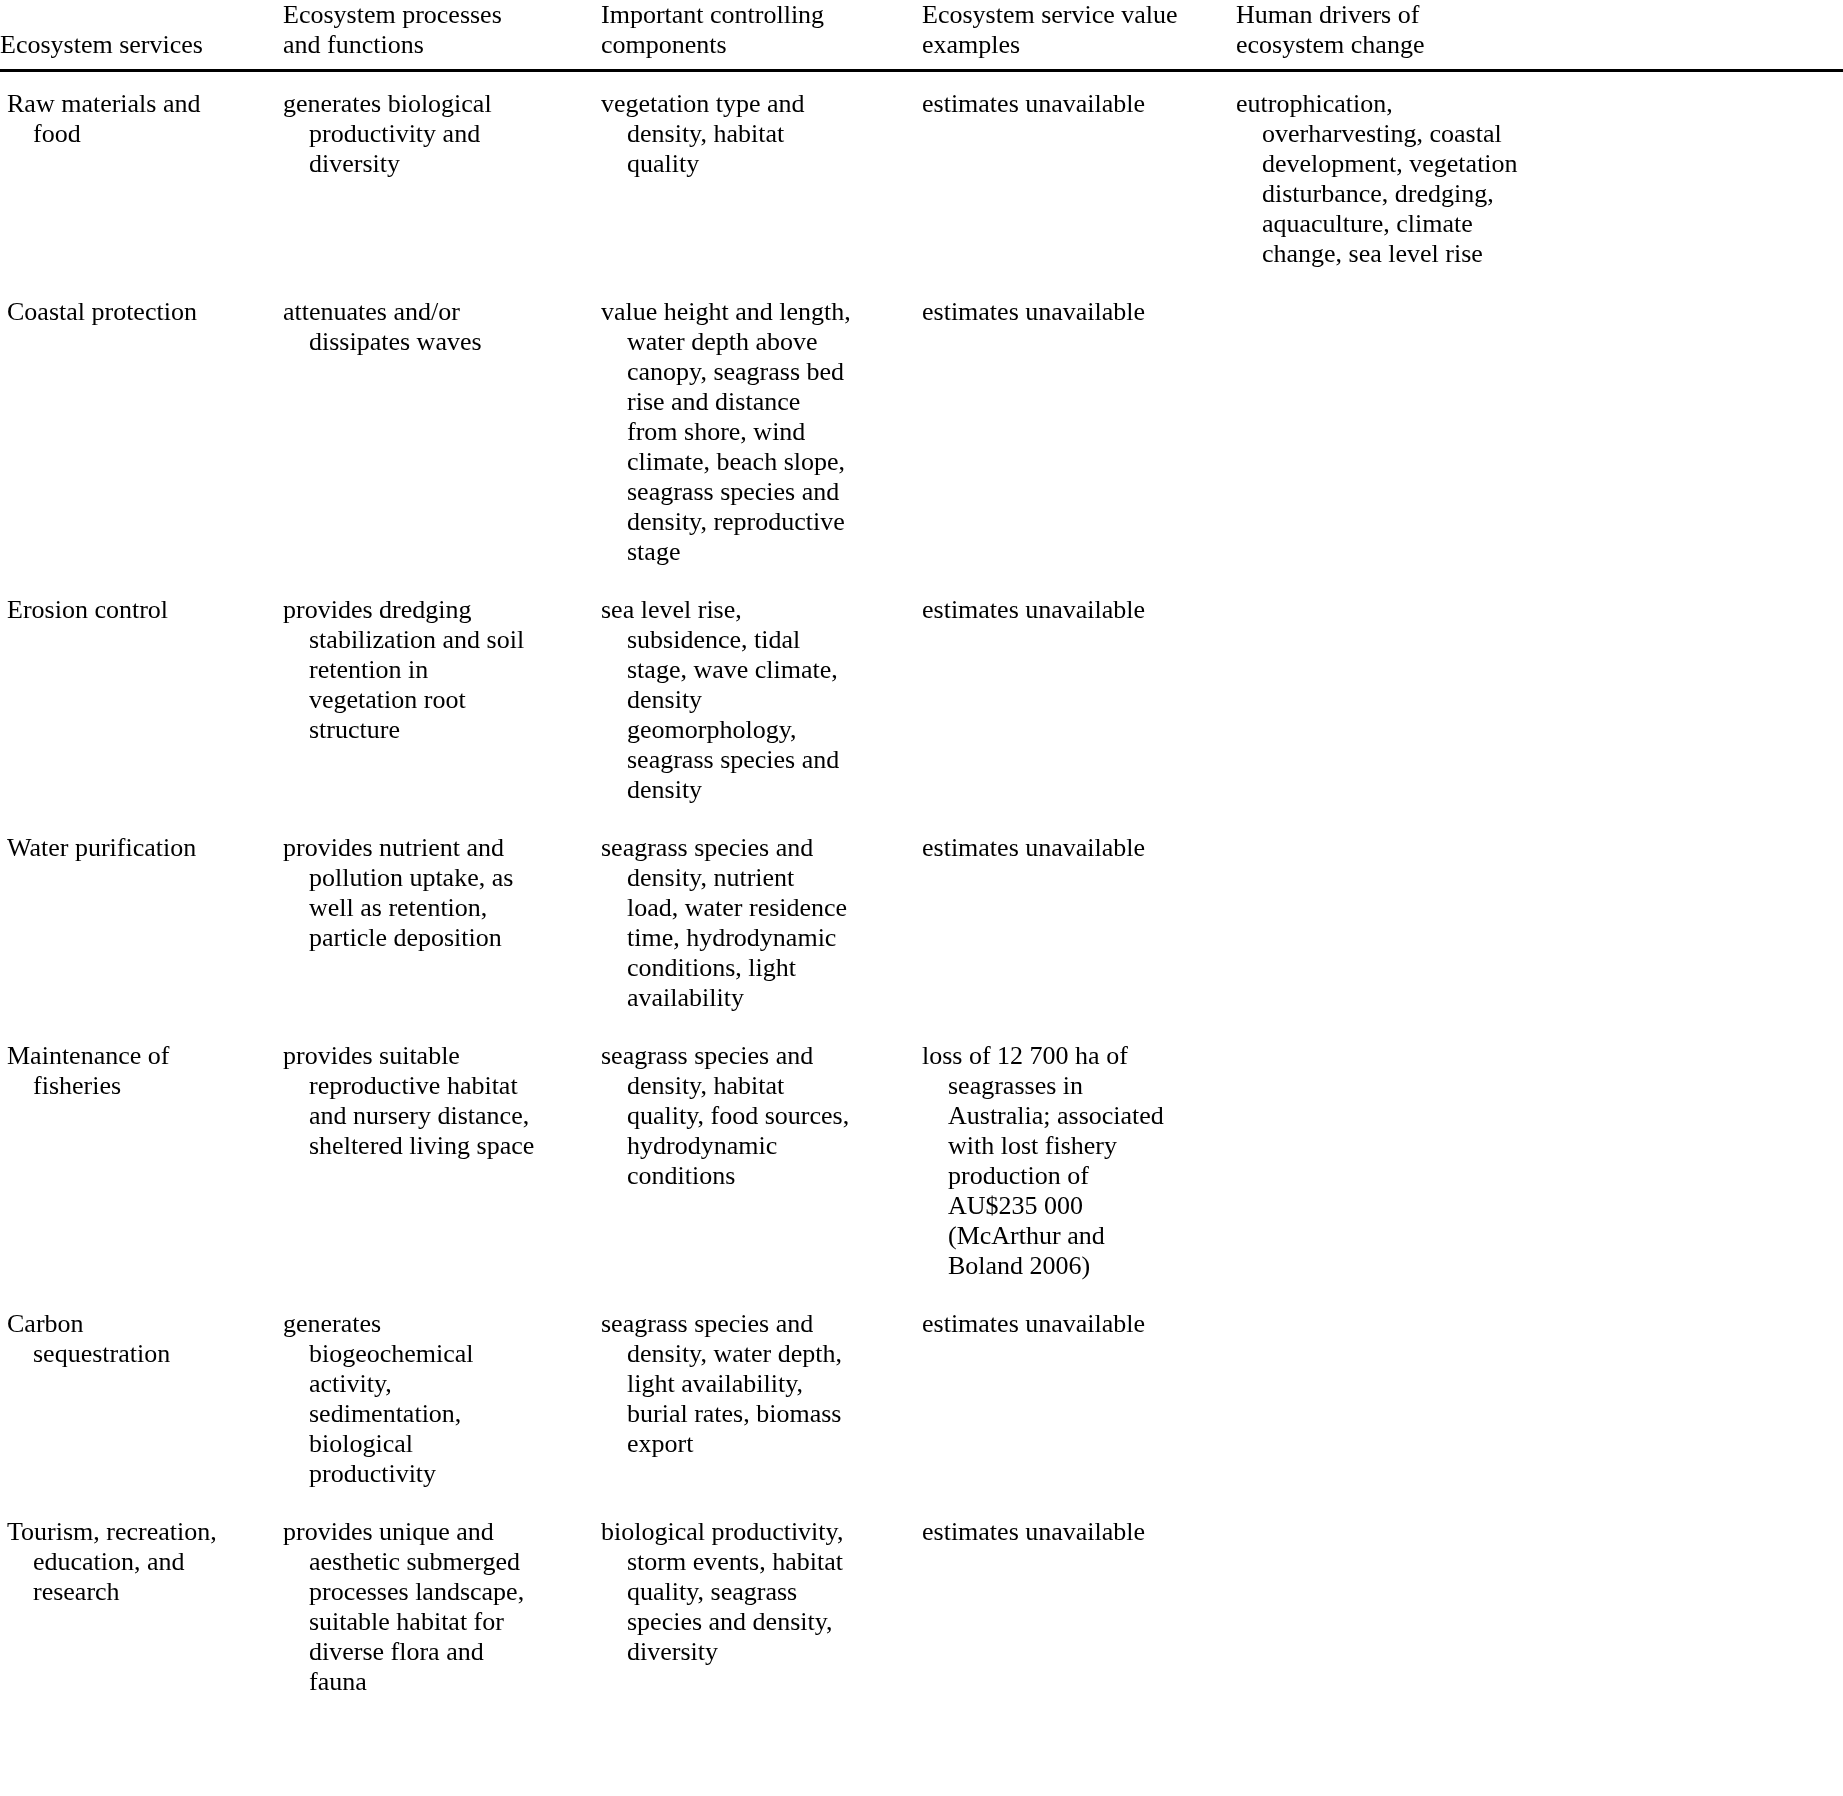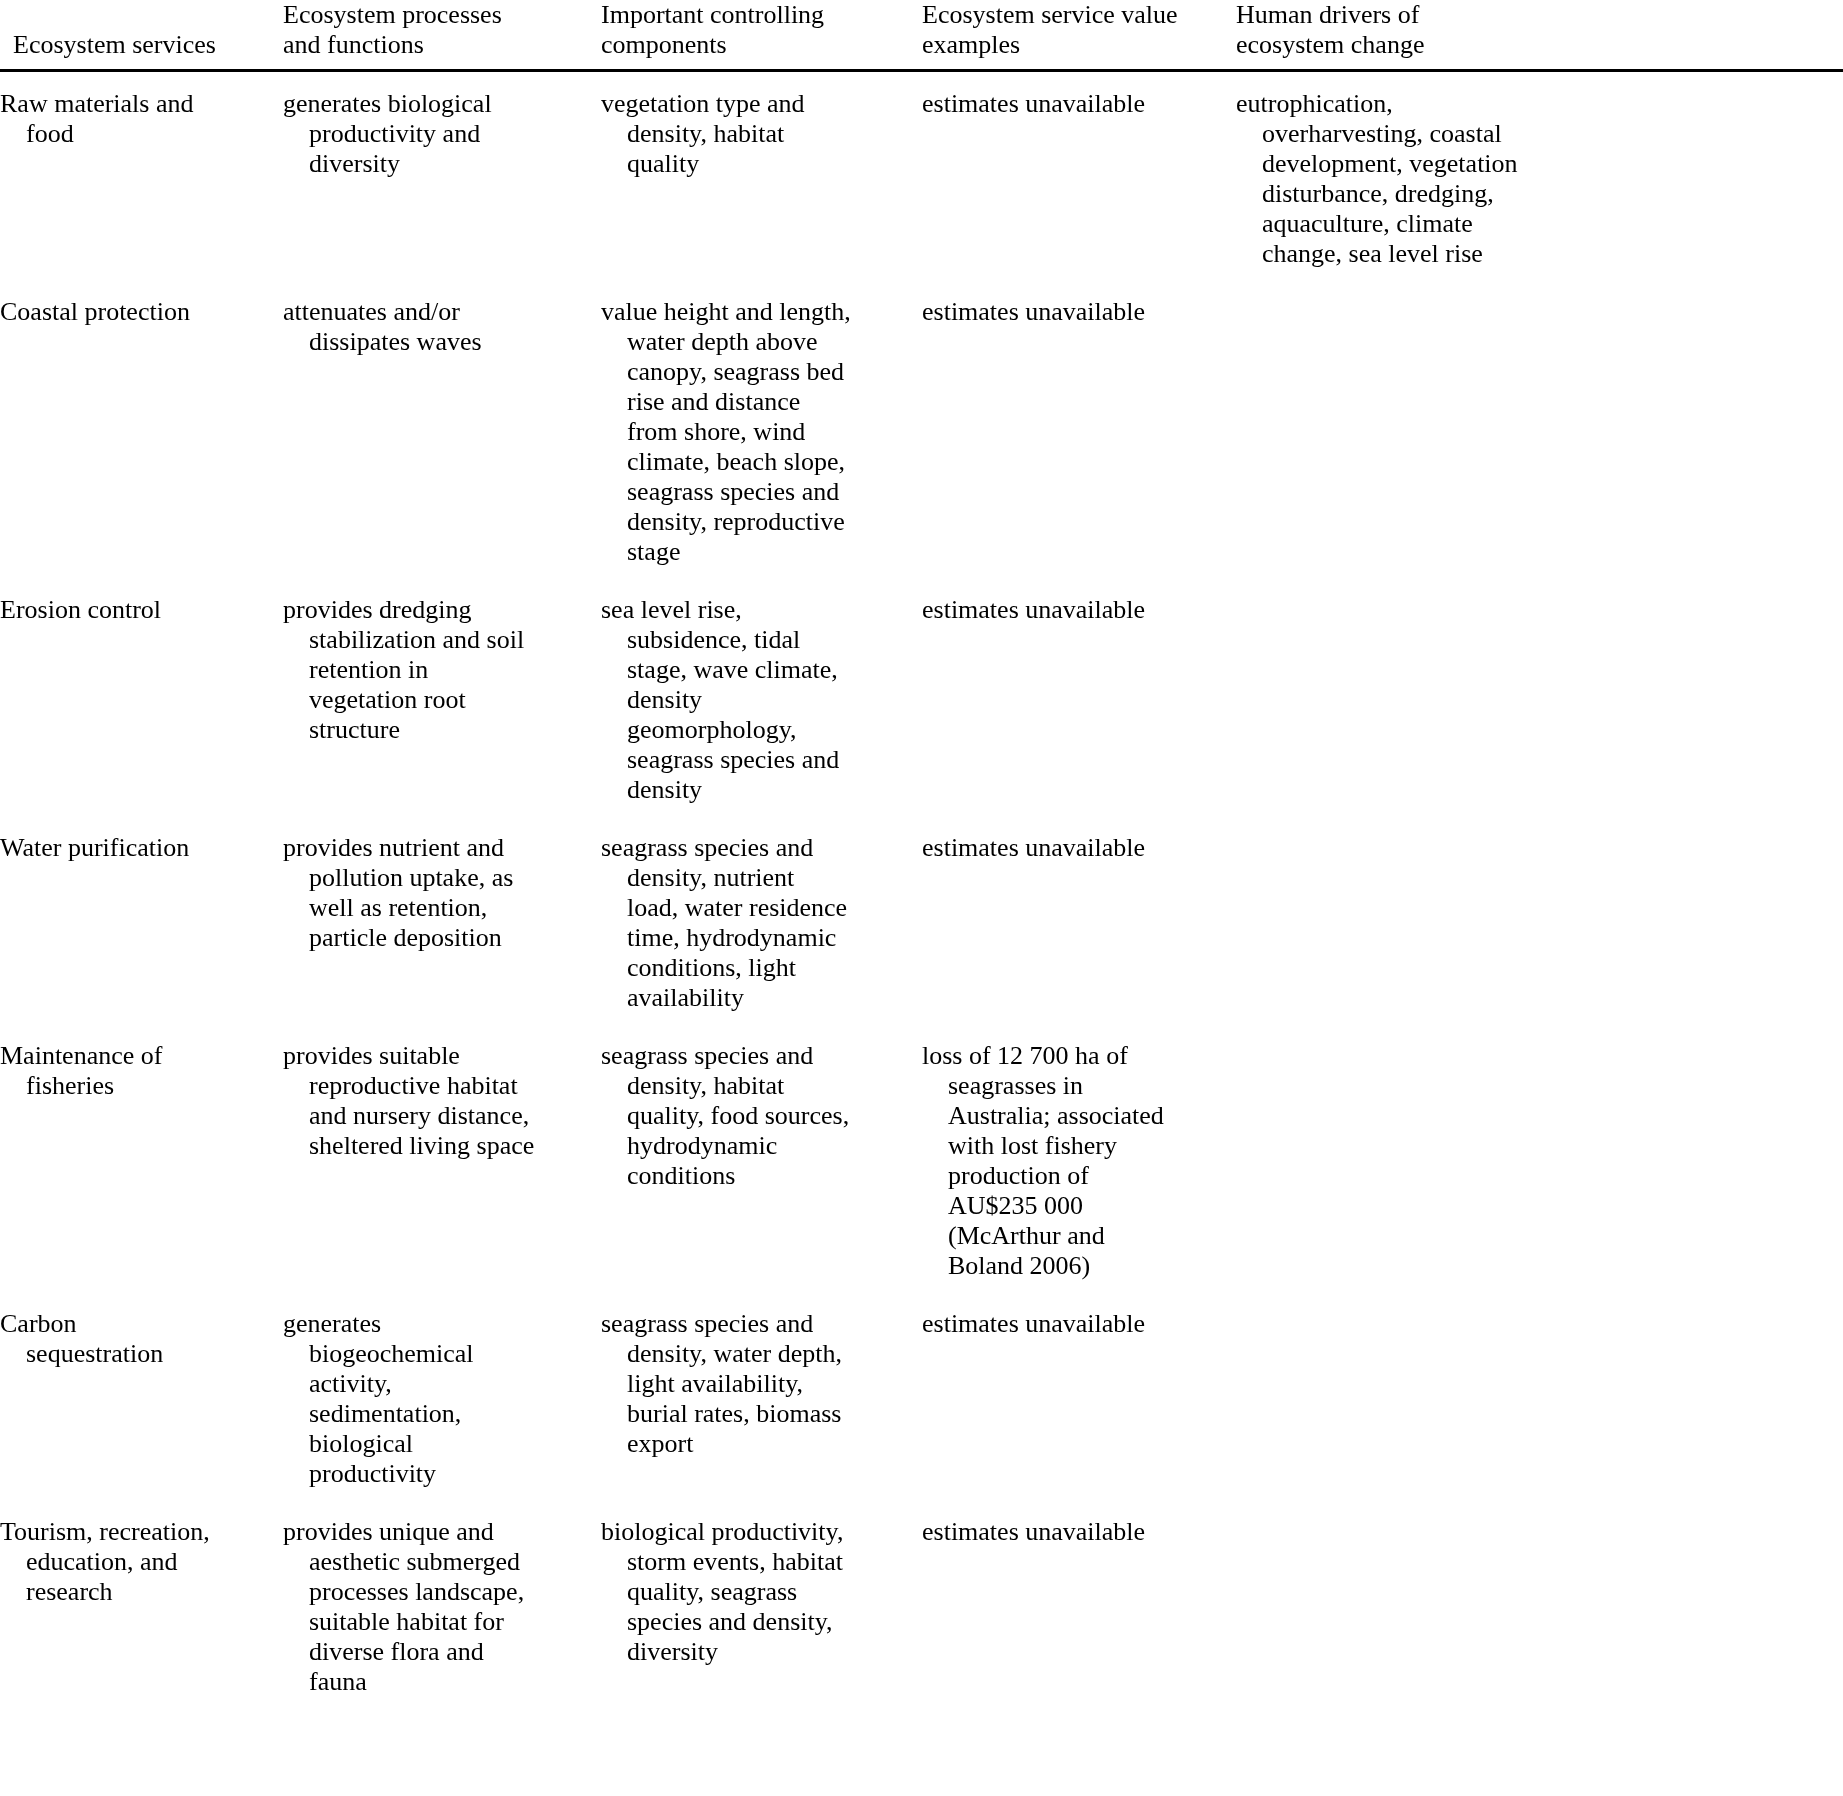--- a/index.html
+++ b/index.html
@@ -40,21 +40,21 @@
 
   thead th {
     vertical-align: bottom;
     text-align: left;
     font-weight: normal;
     padding: 0 14px 9px 0;
     border: 0;
   }
   thead th.first-head {
     text-align: left;
-    padding-left: 13px;
+    padding-left: 0;
   }
   thead tr.head-row th {
     border-bottom: 3px solid #000000;
   }
   
   thead tr.head-row th .head-lines {
     display: block;
   }
   .head-line {
     display: block;
@@ -63,21 +63,21 @@
 
   tbody td {
     vertical-align: top;
     text-align: left;
     padding: 0 14px 0 0;
     border: 0;
   }
   tbody tr.first-body-row td {
     padding-top: 17px;
   }
-  tbody td.col-1 { padding-left: 0; margin-left: 8px; }
+  tbody td.col-1 { padding-left: 7px; margin-left: 8px; }
 
   
   .cell-lines {
     display: block;
   }
   .line {
     display: block;
     white-space: nowrap;
   }
   .line.indent {

